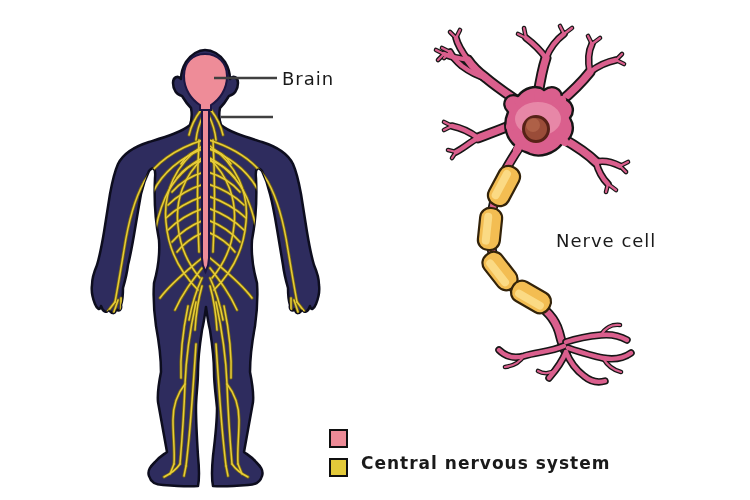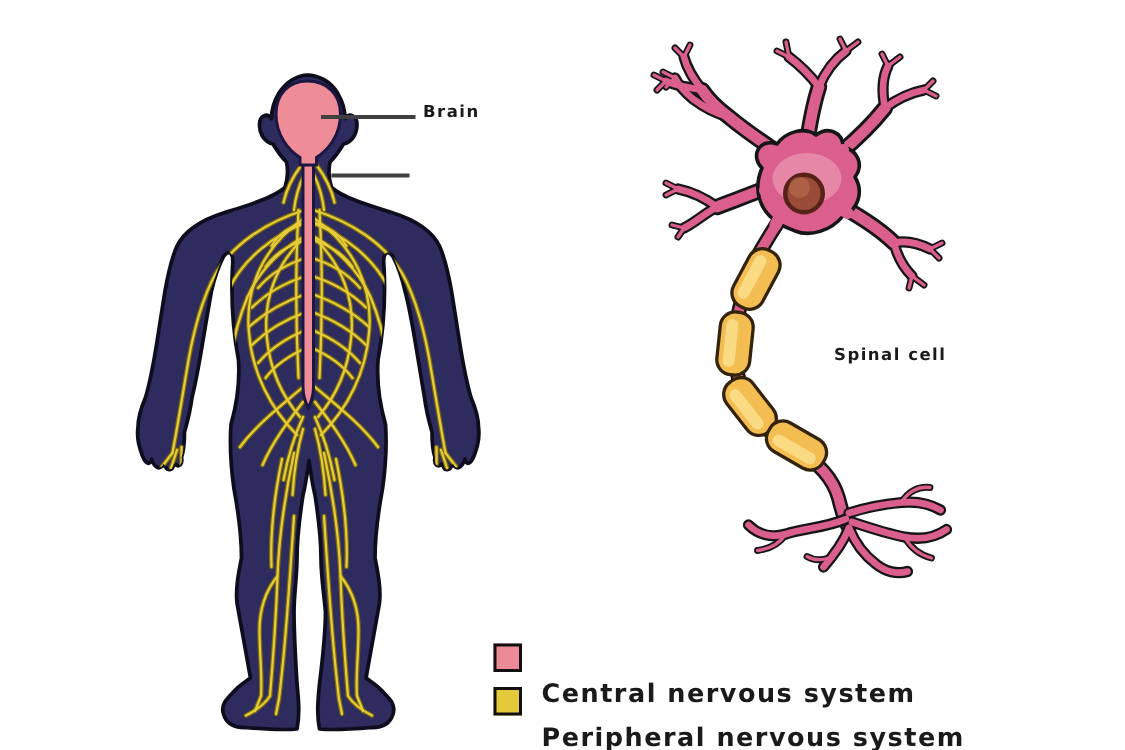--- a/index.html
+++ b/index.html
@@ -1,19 +1,19 @@
 <!DOCTYPE html>
 <html style="--body-silhouette: #2e2c5e; --outline: #0d0d1e; --nerves-yellow: #e7cc3a; --nerve-outline: #7a6a10; --cns-pink: #ee8c98; --pointer-line: #404040; --label-text: #1a1a1a; --neuron-pink: #da5f8d; --neuron-light-pink: #eb94b0; --neuron-outline: #161616; --nucleus-brown: #9a4c38; --myelin-orange: #f3bd52; --myelin-highlight: #fbdf8d;"><head>
 <meta charset="utf-8">
 <style>
   html,body{margin:0;padding:0;background:#fff;}
   .stage{position:relative;width:750px;height:500px;background:#fff;overflow:hidden;
          font-family:"DejaVu Sans","Liberation Sans",sans-serif;}
   .art{position:absolute;left:0;top:0;}
-  .lbl{position:absolute;font-weight:bold;font-size:11px;letter-spacing:1px;
+  .lbl{position:absolute;font-weight:normal;font-size:18px;letter-spacing:1px;
        color:var(--label-text,#1a1a1a);white-space:nowrap;}
   .legend{position:absolute;left:329px;top:424px;}
   .legend-row{display:flex;align-items:center;height:29px;}
   .swatch{width:15px;height:15px;border:2px solid #101010;margin-right:13px;flex:0 0 auto;}
   .legend-label{font-weight:bold;font-size:17px;letter-spacing:1px;color:var(--label-text,#1a1a1a);white-space:nowrap;margin-top:48px;}
 
   .bodyFill{fill:var(--body-silhouette,#2e2c5e);stroke:var(--outline,#0d0d1e);stroke-width:2.5;stroke-linejoin:round;}
   .nrvO{stroke:var(--nerve-outline,#7a6a10);stroke-width:3.1;}
   .nrvY{stroke:var(--nerves-yellow,#e7cc3a);stroke-width:1.5;}
   .cns{fill:var(--cns-pink,#ee8c98);stroke:#1c1642;stroke-width:2;}
@@ -241,26 +241,25 @@
         </g>
         <g transform="translate(531,297) rotate(-60)">
           <rect class="myelin" x="-11" y="-21" width="22" height="42" rx="10"></rect>
           <rect class="myelinHi" x="-7" y="-16" width="8" height="32" rx="4"></rect>
         </g>
       </g>
     </g>
   </svg>
 
   <div class="lbl" style="left:282px;top:68px">Brain</div>
-  <div class="lbl" style="left:556px;top:230px">Spinal cell</div>
+  <div class="lbl" style="left:556px;top:230px">Nerve cell</div>
 
   <div class="legend">
     <div class="legend-row">
       <div class="swatch" style="background: rgb(236, 138, 150);"></div>
       <div class="legend-label">Central nervous system</div>
     </div>
     <div class="legend-row">
       <div class="swatch" style="background: rgb(227, 202, 58);"></div>
-      <div class="legend-label">Peripheral nervous system</div>
     </div>
   </div>
 
 </div>
 
 </body></html>

